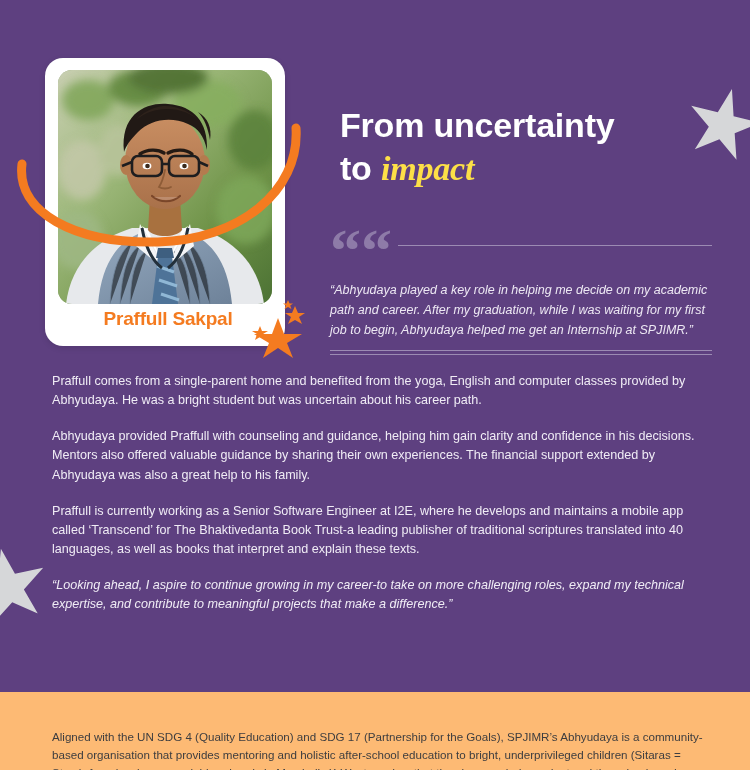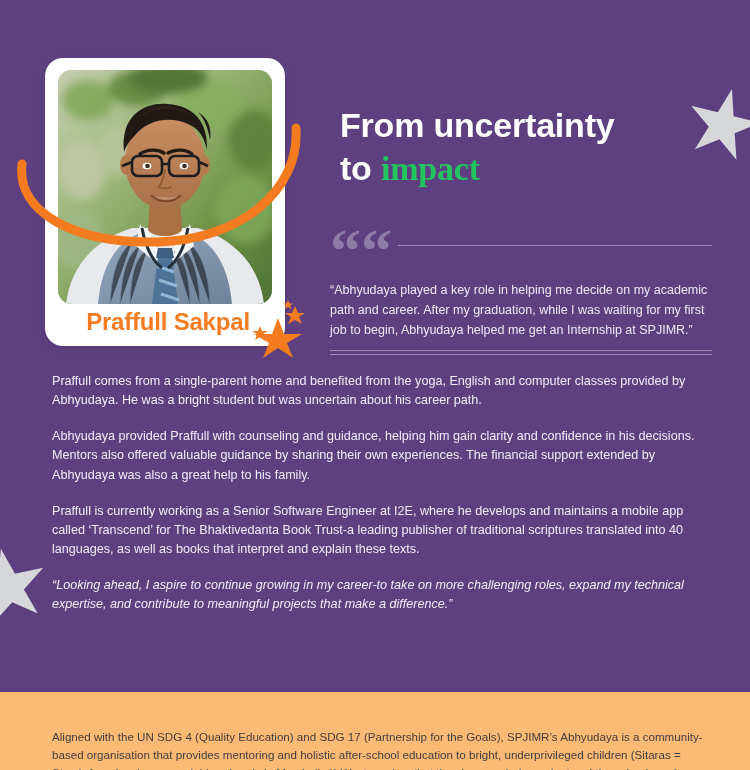--- a/index.html
+++ b/index.html
@@ -65,21 +65,21 @@
     background: #8FA57A;
   }
   .photo-frame svg { display: block; width: 100%; height: 100%; }
 
   .person-name {
     position: absolute;
     left: 0;
     right: 0;
     top: 250px;
     text-align: center;
-    font-size: 24px;
+    font-size: 19px;
     font-weight: bold;
     color: #F47B20;
     letter-spacing: -0.2px;
     padding-left: 6px;
   }
 
   
   .swoosh {
     position: absolute;
     left: 8px;
@@ -130,22 +130,23 @@
   .headline {
     margin-top: 22px;
     margin-left: 18px;
     font-size: 34px;
     font-weight: bold;
     color: #FFFFFF;
     line-height: 1.26;
     letter-spacing: -0.2px;
   }
   .headline .accent-italic {
-    color: #22c55e;
+    color: #fde047;
     font-family: "Liberation Serif", serif;
+    font-style: italic;
     font-weight: bold;
   }
 
   
   .quote-block {
     position: absolute;
     left: 330px;
     top: 228px;
     width: 382px;
   }
@@ -164,20 +165,21 @@
   }
   .quote-rule {
     flex: 1;
     height: 1px;
     background: #9C8BB3;
     margin-top: 17px;
   }
   .quote-text {
     margin-top: 7px;
     font-size: 12.5px;
+    font-style: italic;
     color: #EDE8F3;
     line-height: 1.62;
   }
   .quote-bottom-rules {
     margin-top: 10px;
   }
   .quote-bottom-rules .r1 {
     height: 1px; background: #9C8BB3; width: 100%;
   }
   .quote-bottom-rules .r2 {

